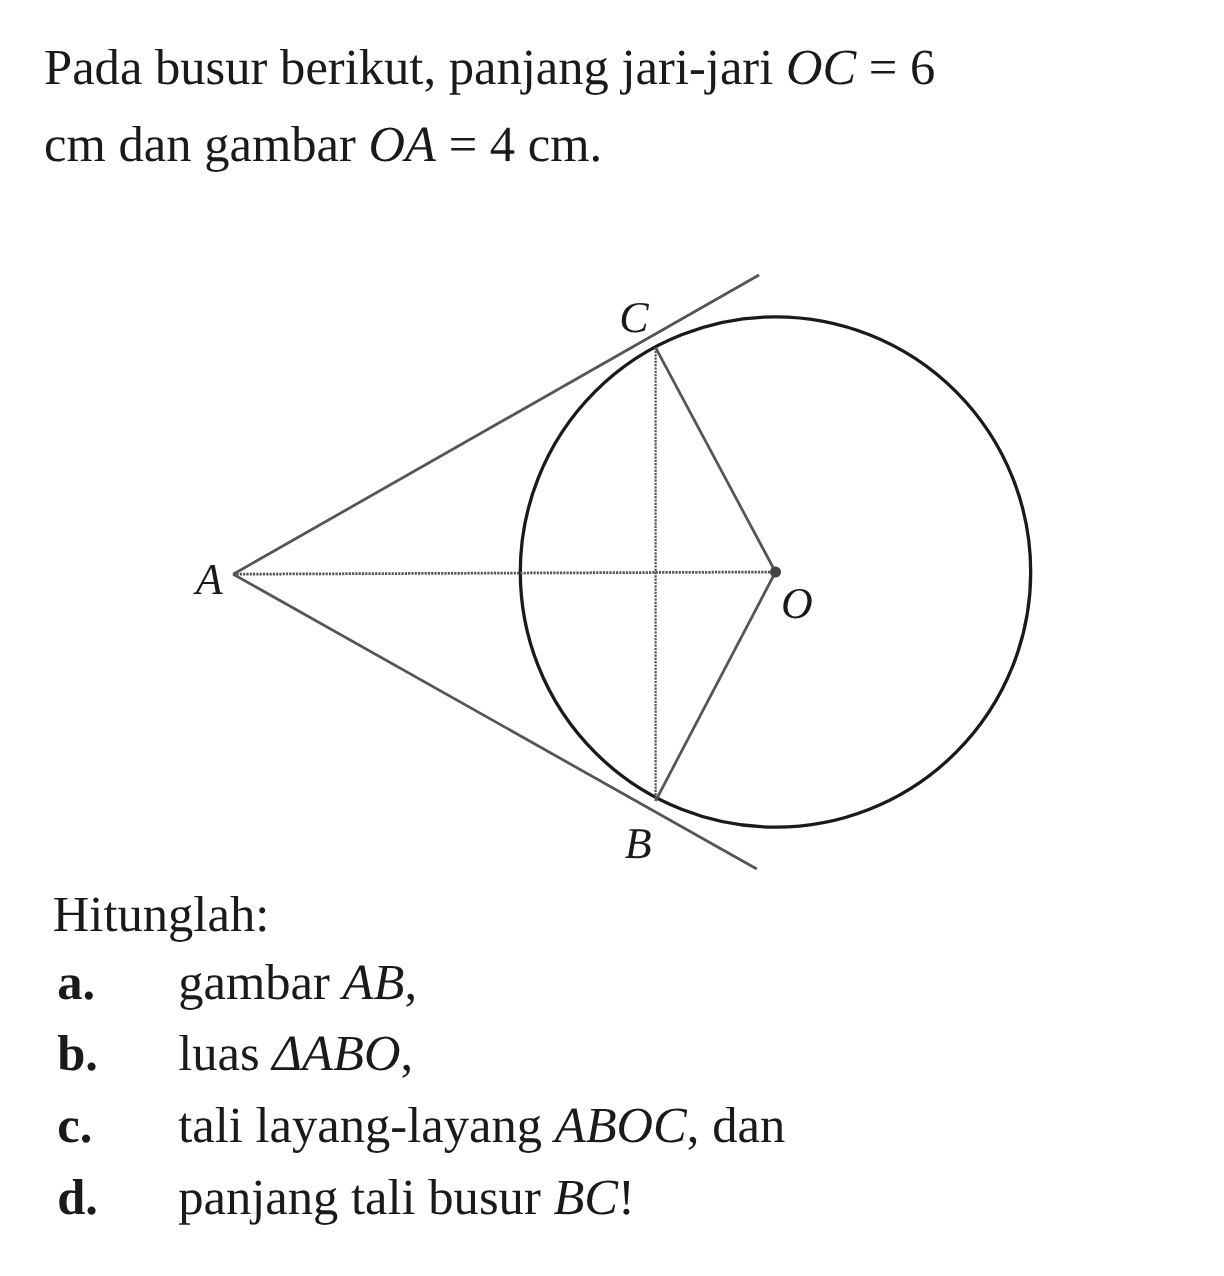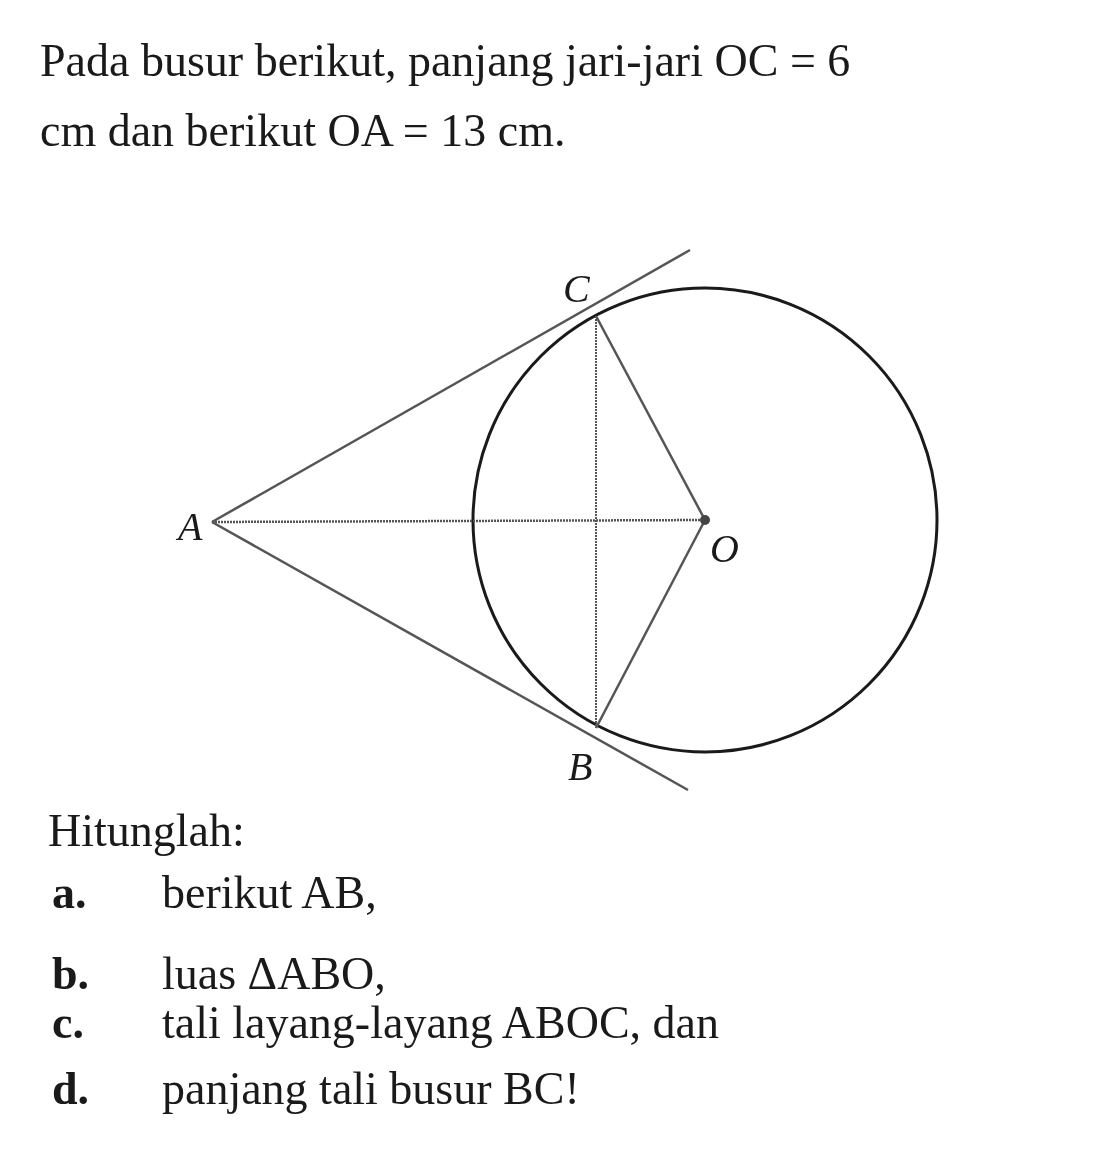--- a/index.html
+++ b/index.html
@@ -1,32 +1,32 @@
 <!DOCTYPE html>
 <html><head>
 <meta charset="utf-8">
 <style>
   html, body { margin:0; padding:0; background:#ffffff; }
   body { width:1113px; height:1160px; position:relative; overflow:hidden;
          font-family:"Liberation Serif", "DejaVu Serif", serif; color:#1a1a1a; }
   .line { position:absolute; font-size:46px; line-height:54px; white-space:nowrap; }
-  .it { }
+  .it { font-style:italic; }
   .lbl { font-weight:bold; display:inline-block; width:110px; }
   svg.fig { position:absolute; left:0; top:0; }
   .ptlabel { font-family:"Liberation Serif", serif; font-style:italic; font-size:40px; fill:#1a1a1a; }
 </style>
 </head>
 <body>
 
 <div>
   <div class="line" style="left:40px; top:34px;">
     <span>Pada busur berikut, panjang jari-jari </span><span class="it">OC</span><span> = 6</span>
   </div>
   <div class="line" style="left:40px; top:104px;">
-    <span>cm dan berikut </span><span class="it">OA</span><span> = 13 cm.</span>
+    <span>cm dan gambar </span><span class="it">OA</span><span> = 4 cm.</span>
   </div>
 </div>
 
 <svg class="fig" width="1113" height="1160">
   <circle cx="705" cy="520" r="232" fill="none" stroke="#1a1a1a" stroke-width="3"></circle>
 
   <line x1="212" y1="522" x2="690" y2="250" stroke="#555" stroke-width="2.5"></line>
   <line x1="212" y1="522" x2="688" y2="790" stroke="#555" stroke-width="2.5"></line>
   <line x1="212" y1="522" x2="705" y2="520" stroke="#555" stroke-width="2.5" stroke-dasharray="2 1"></line>
   <line x1="596" y1="316" x2="596" y2="728" stroke="#555" stroke-width="2" stroke-dasharray="2 1"></line>
@@ -35,23 +35,23 @@
   <circle cx="705" cy="520" r="5" fill="#444"></circle>
   <text class="ptlabel" x="178" y="540">A</text>
   <text class="ptlabel" x="563" y="302">C</text>
   <text class="ptlabel" x="710" y="562">O</text>
   <text class="ptlabel" x="568" y="780">B</text>
 </svg>
 
 <div>
   <div class="line" style="left:48px; top:804px;">Hitunglah:</div>
   <div class="line" style="left:52px; top:866px;">
-    <span class="lbl">a.</span><span>berikut </span><span class="it">AB</span><span>,</span>
+    <span class="lbl">a.</span><span>gambar </span><span class="it">AB</span><span>,</span>
   </div>
-  <div class="line" style="left:52px; top:931px;margin-top:16px;">
+  <div class="line" style="left:52px; top:931px;">
     <span class="lbl">b.</span><span>luas </span><span class="it">ΔABO</span><span>,</span>
   </div>
   <div class="line" style="left:52px; top:996px;">
     <span class="lbl">c.</span><span>tali layang-layang </span><span class="it">ABOC</span><span>, dan</span>
   </div>
   <div class="line" style="left:52px; top:1062px;">
     <span class="lbl">d.</span><span>panjang tali busur </span><span class="it">BC</span><span>!</span>
   </div>
 </div>
 

